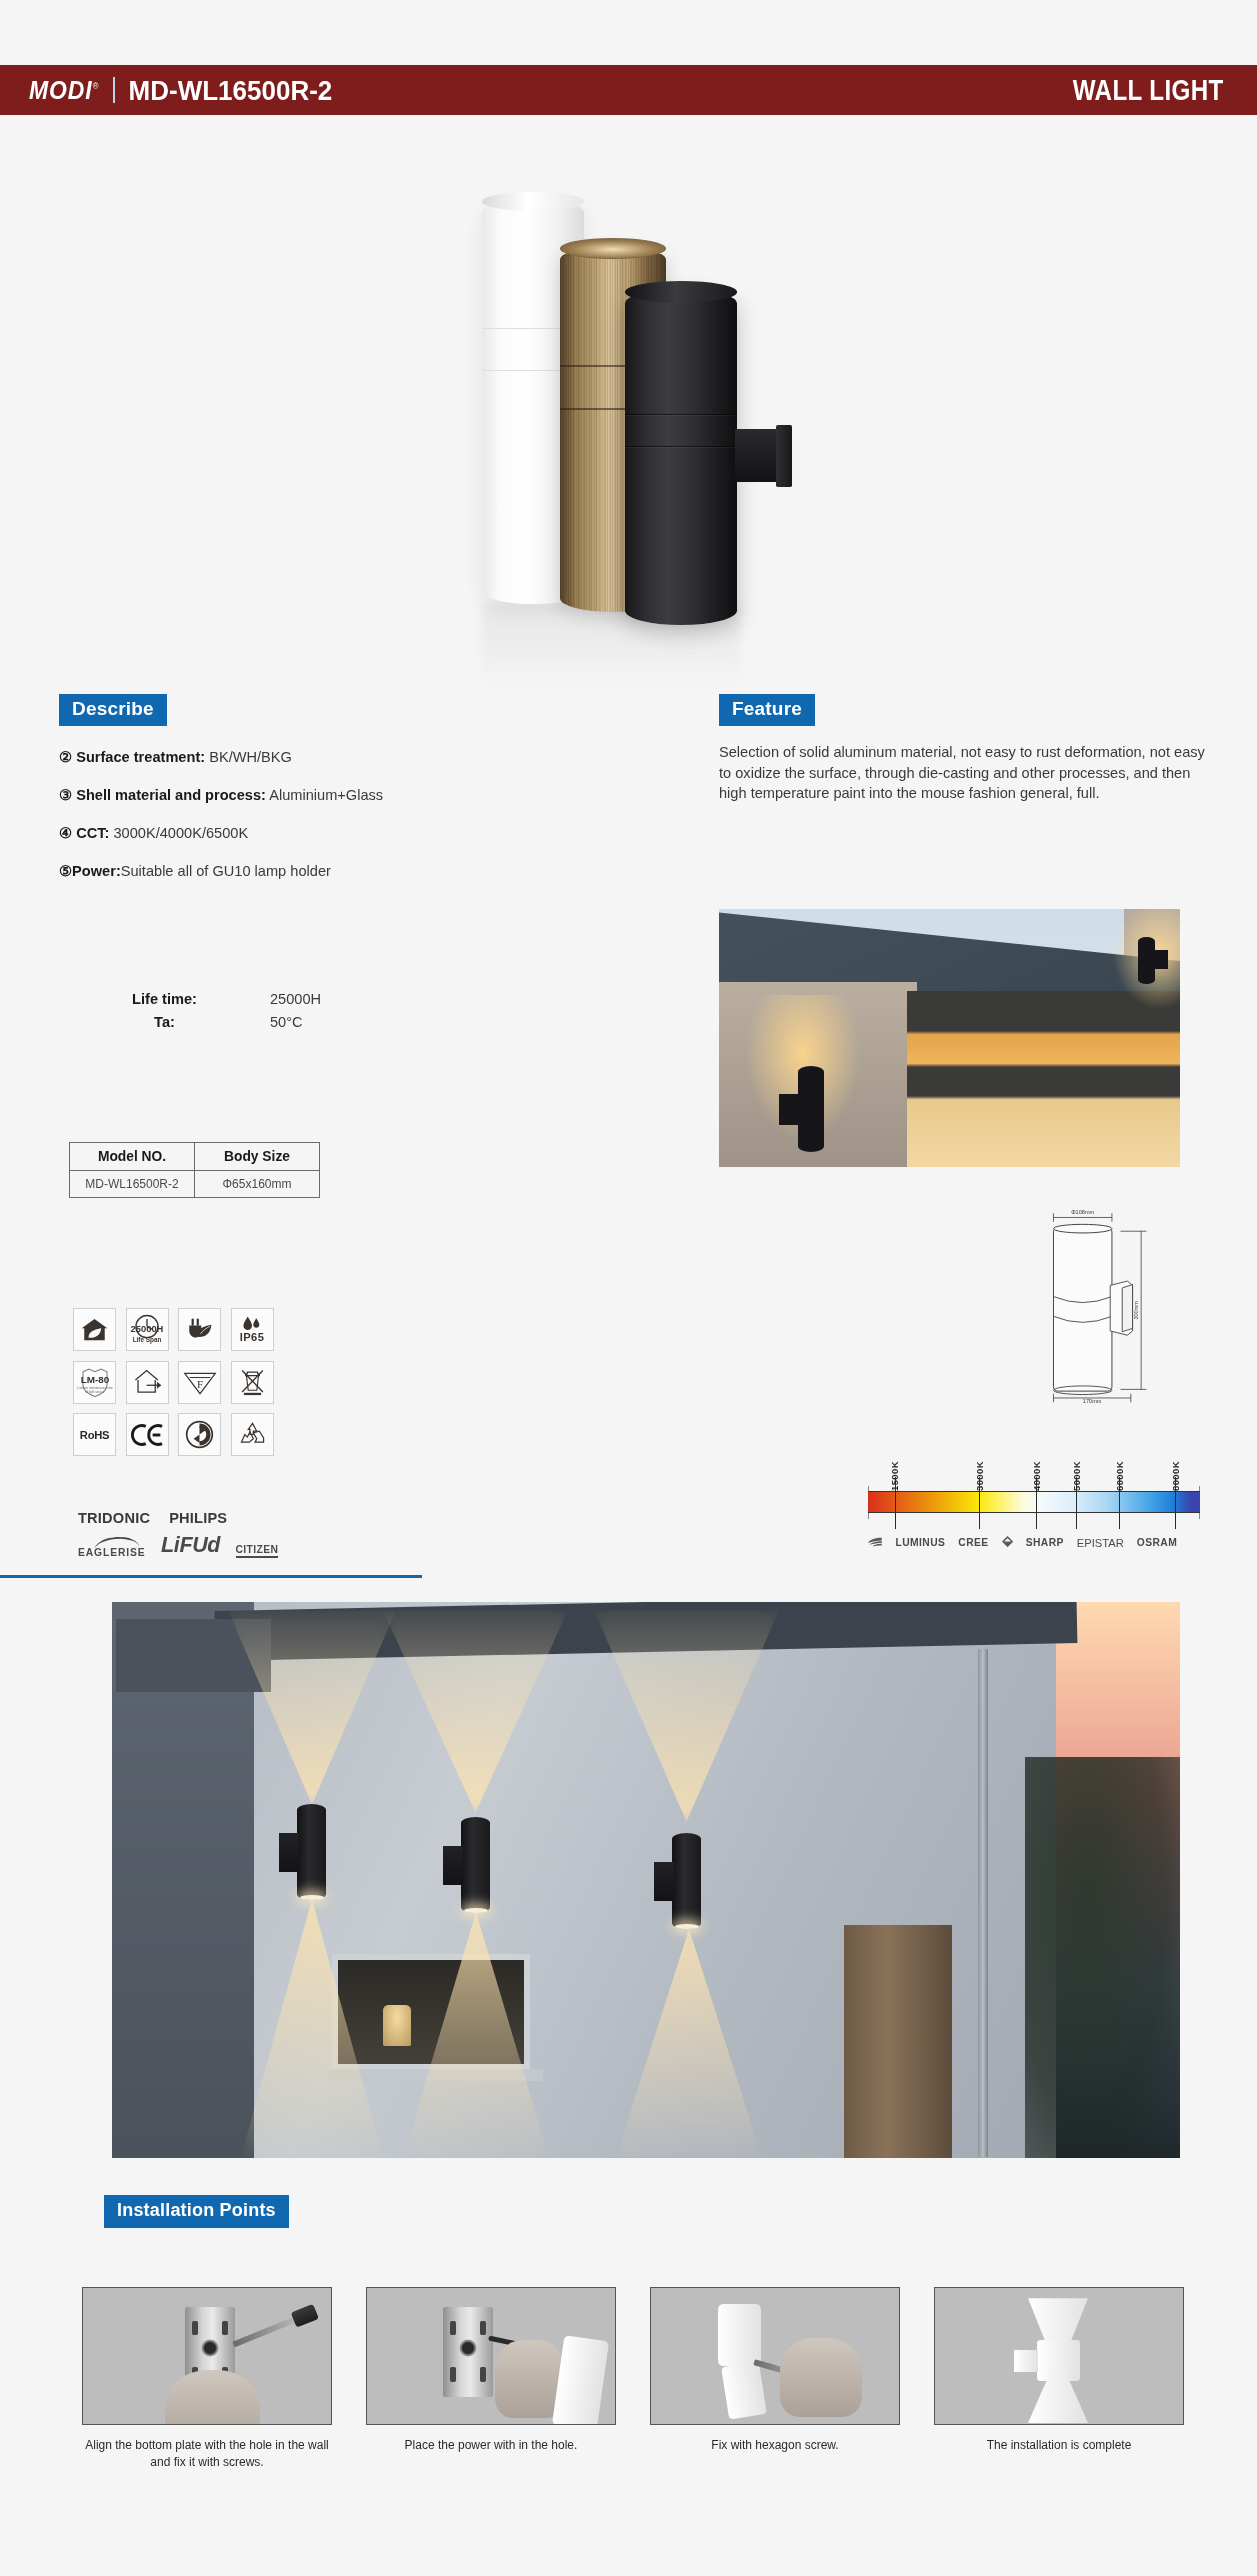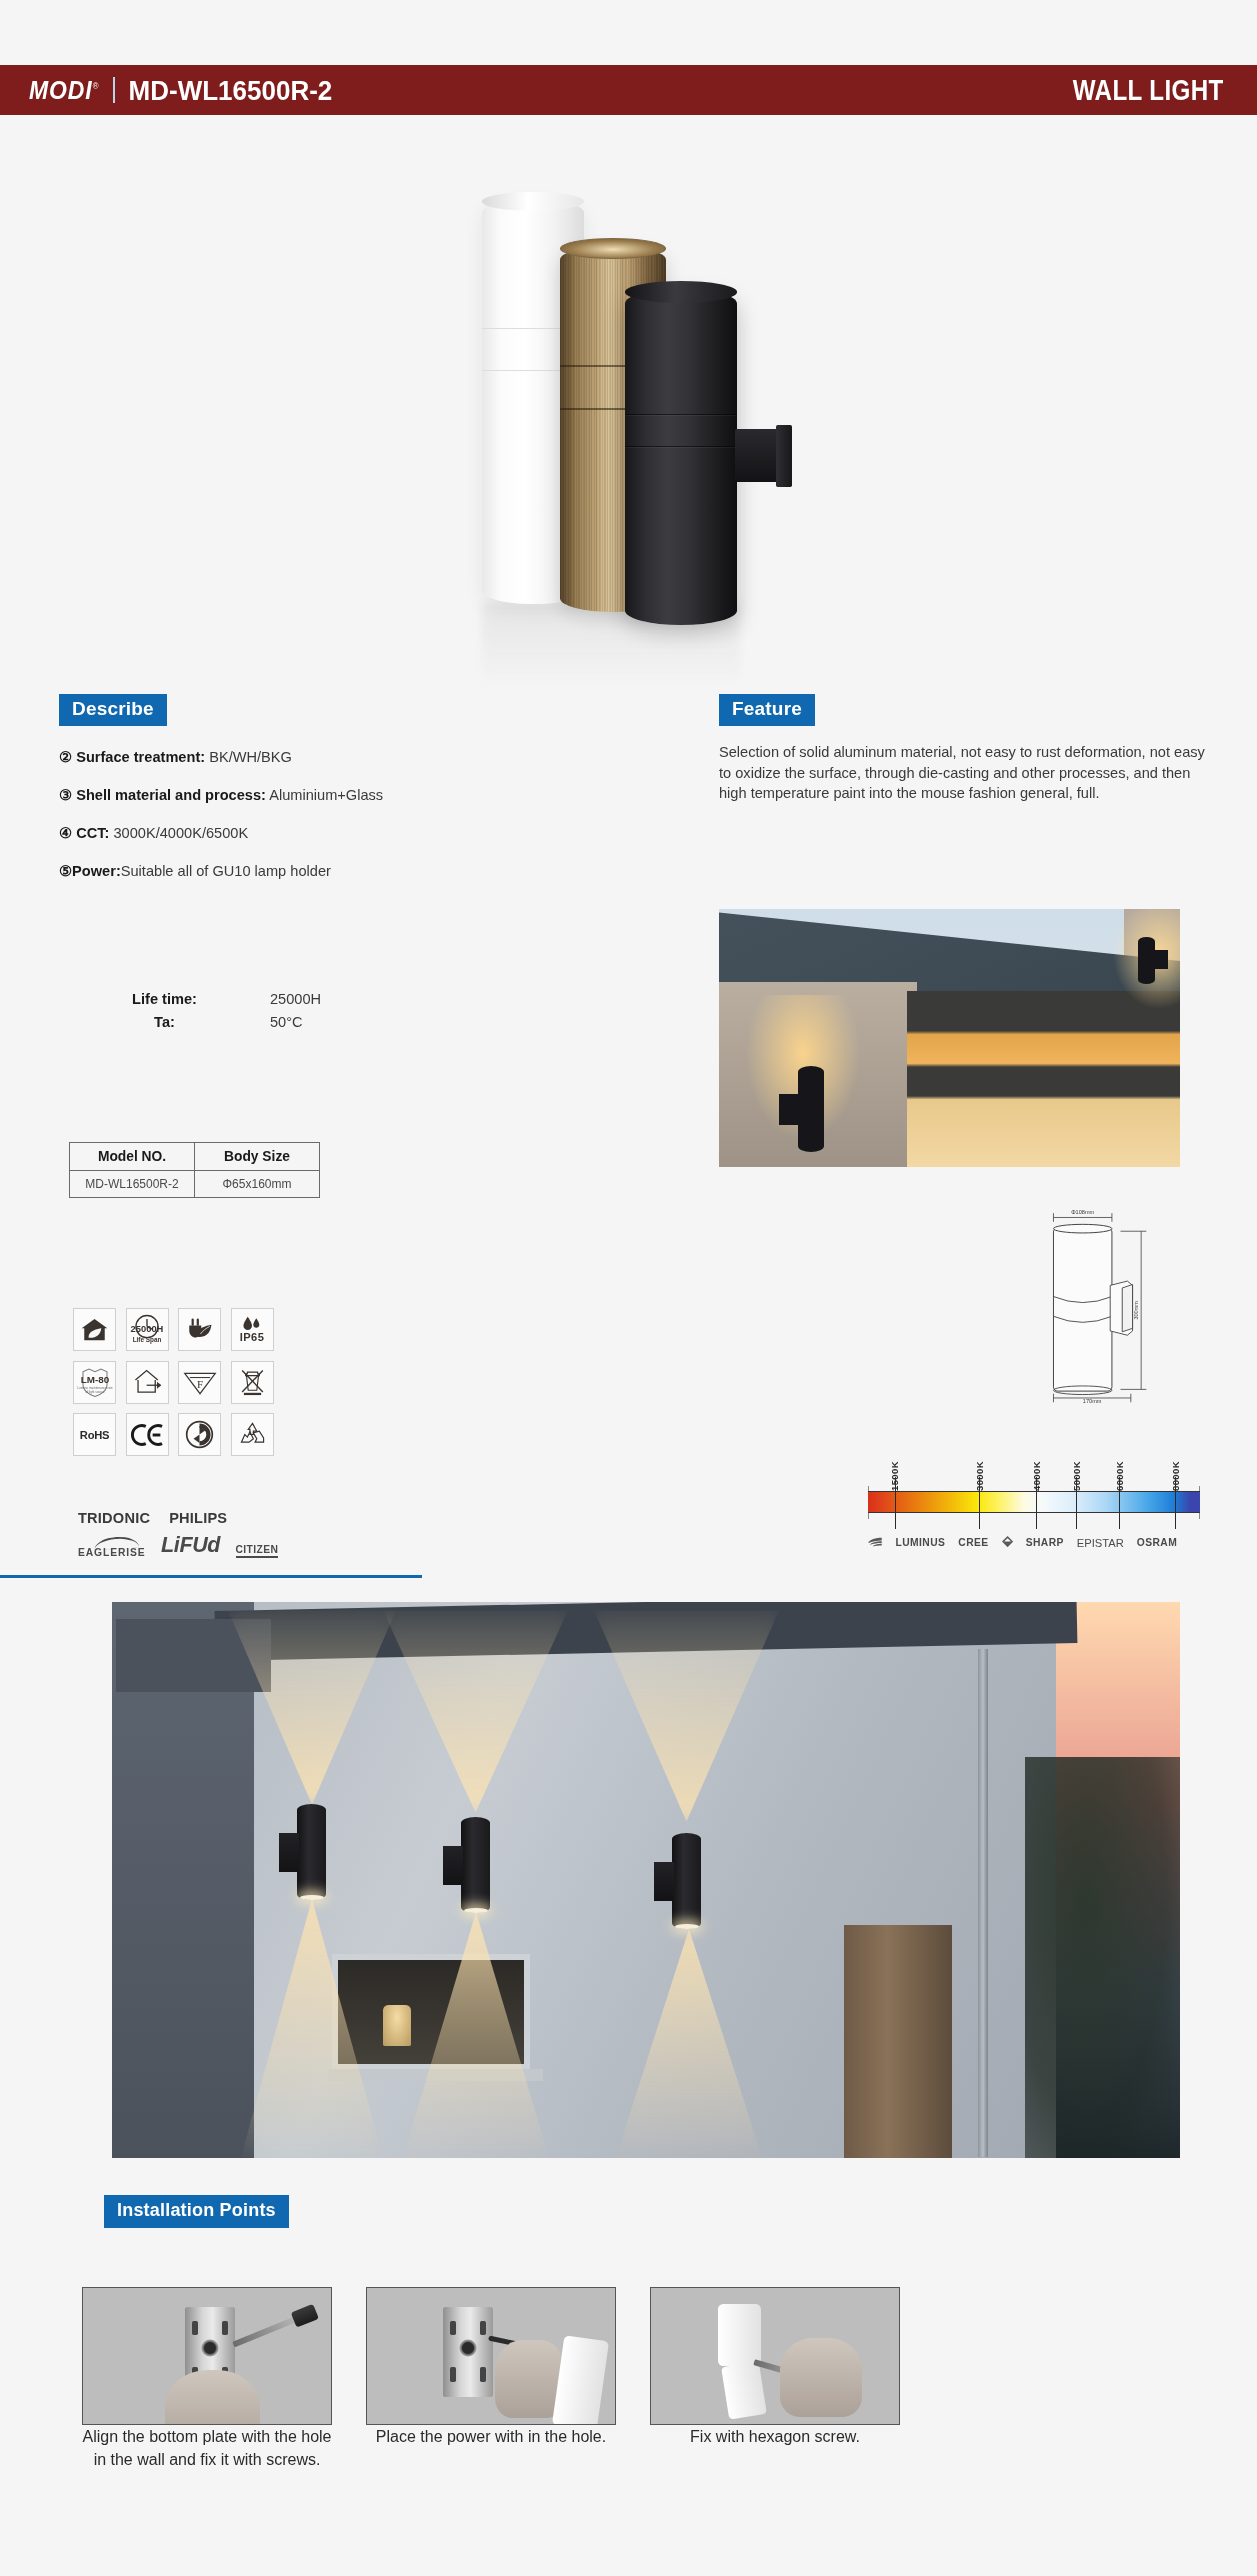--- a/index.html
+++ b/index.html
@@ -379,21 +379,22 @@
   }
   .cord {
     position:absolute; width:53px; height:5.2px; background:#2b2b2b;
     border-radius: 2.6px; transform: rotate(12deg);
   }
   .white-part {
     position:absolute;
     background: linear-gradient(to right,#ffffff,#e2e2e2);
   }
   .step-cap {
-    font-size: 16px; color: #2a2a2a; text-align: center;
+    margin-top: 12px;
+    font-size: 12px; color: #2a2a2a; text-align: center;
     line-height: 1.45; padding: 0 15.5px;
   }
 </style>
 </head>
 <body>
 
 <div class="header">
   <div class="brand-logo">
     <span>MODI</span><span class="reg">®</span>
   </div>
@@ -765,15 +766,24 @@
   <div class="step">
     <div class="step-img">
       <div class="white-part" style="left:67px; top:15.5px; width:43px; height:62px; border-radius:5.2px;"></div>
       <div class="white-part" style="left:74px; top:76px; width:38px; height:53px; border-radius:4.3px; transform:rotate(-9deg);"></div>
       <div class="driver" style="left:102px; top:79px; width:57px; transform:rotate(16deg);"></div>
       <div class="hand" style="left:129px; top:50px; width:82px; height:79px; border-radius:40% 40% 25% 25%;"></div>
     </div>
     <div class="step-cap">Fix with hexagon screw.</div>
   </div>
 
+  <div class="step">
+    <div class="step-img">
+      <div class="white-part" style="left:93px; top:10.3px; width:60px; height:57px; clip-path: polygon(0% 0%, 100% 0%, 62% 100%, 38% 100%);"></div>
+      <div class="white-part" style="left:102px; top:52px; width:43px; height:41px; border-radius:3.4px;"></div>
+      <div class="white-part" style="left:93px; top:83px; width:60px; height:52px; clip-path: polygon(38% 0%, 62% 0%, 100% 100%, 0% 100%);"></div>
+      <div class="white-part" style="left:79px; top:62px; width:24px; height:22.4px;"></div>
+    </div>
+    <div class="step-cap">The installation is complete</div>
+  </div>
 
 </div>
 
 
 </body></html>

